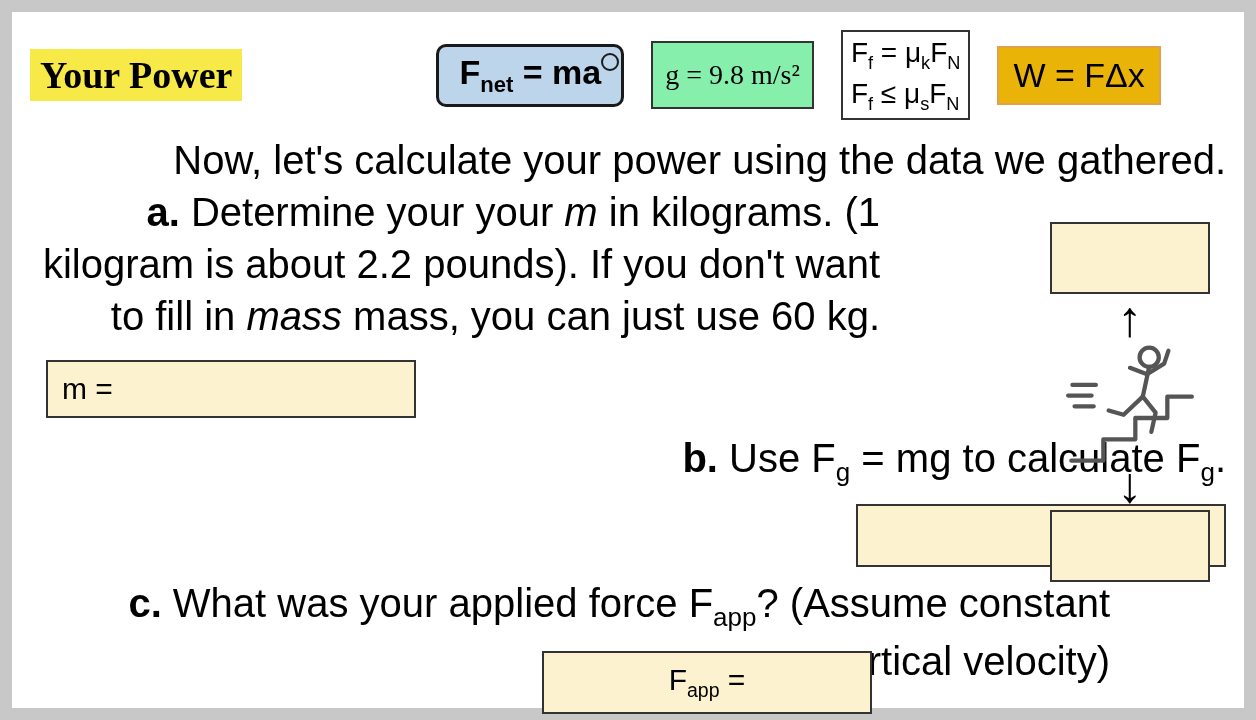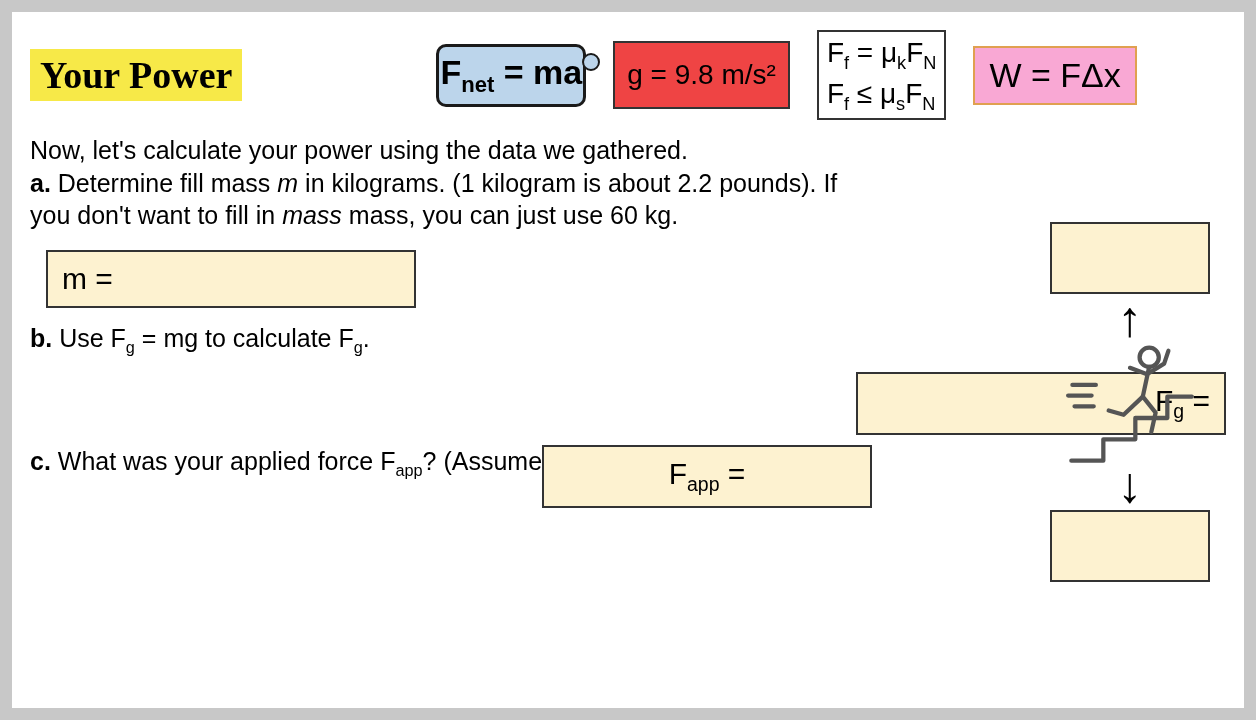--- a/index.html
+++ b/index.html
@@ -36,54 +36,56 @@
     font-family: Arial, sans-serif;
     padding: 4px 14px;
     white-space: nowrap;
   }
   .formula-blue {
     background: #bcd5eb;
     border: 3px solid #1a1a1a;
     border-radius: 10px;
     font-size: 34px;
     font-weight: bold;
-    padding: 6px 1px;
+    padding: 6px 20px;
     position: relative;
   }
   .formula-blue::before, .formula-blue::after {
     content: "";
     position: absolute;
     width: 14px; height: 14px;
     border: 2px solid #1a1a1a;
     border-radius: 50%;
     background: #bcd5eb;
   }
   .formula-blue::before { left: -8px; top: 50%; transform: translateY(-50%); display:none;}
   .formula-pink {
-    background: #ef4444;
+    background: #86efac;
     border: 2px solid #333;
     font-size: 28px;
     padding: 16px 12px;
+    font-family: Liberation Serif, serif;
   }
   .formula-stack {
     border: 2px solid #333;
     font-size: 28px;
     padding: 2px 8px;
     line-height: 1.35;
   }
   .formula-work {
     border: 2px solid #e0a050;
-    background: #f9a8d4;
+    background: #eab308;
     font-size: 34px;
     padding: 8px 14px;
   }
   .body-text {
-    font-size: 25px;
+    font-size: 40px;
     line-height: 1.3;
     color: #000;
+    text-align: right;
   }
   .answer-box {
     background: #fdf2d0;
     border: 2px solid #333;
     min-height: 58px;
     padding: 10px 14px;
     font-size: 30px;
     display: inline-block;
   }
   .sub { font-size: 0.65em; vertical-align: sub; }
@@ -125,21 +127,21 @@
     <div class="formula-box formula-stack">
       <div>F<span class="sub">f</span> = μ<span class="sub">k</span>F<span class="sub">N</span></div>
       <div>F<span class="sub">f</span> ≤ μ<span class="sub">s</span>F<span class="sub">N</span></div>
     </div>
     <div class="formula-box formula-work">W = FΔx</div>
   </div>
 
   <div class="body-text">Now, let's calculate your power using the data we gathered.</div>
 
   <div class="body-text" style="max-width:850px;">
-    <b>a.</b><span> Determine fill mass </span><i>m</i><span> in kilograms. (1 kilogram is about 2.2 pounds). If you don't want to fill in </span><i>mass</i><span> mass, you can just use 60 kg.</span>
+    <b>a.</b><span> Determine your your </span><i>m</i><span> in kilograms. (1 kilogram is about 2.2 pounds). If you don't want to fill in </span><i>mass</i><span> mass, you can just use 60 kg.</span>
   </div>
 
   <div style="margin:18px 0 14px 16px;">
     <div class="answer-box" style="width:370px">m =</div>
   </div>
 
   <div class="body-text">
     <b>b.</b><span> Use F<span class="sub">g</span> = mg to calculate F<span class="sub">g</span>.</span>
   </div>
 

